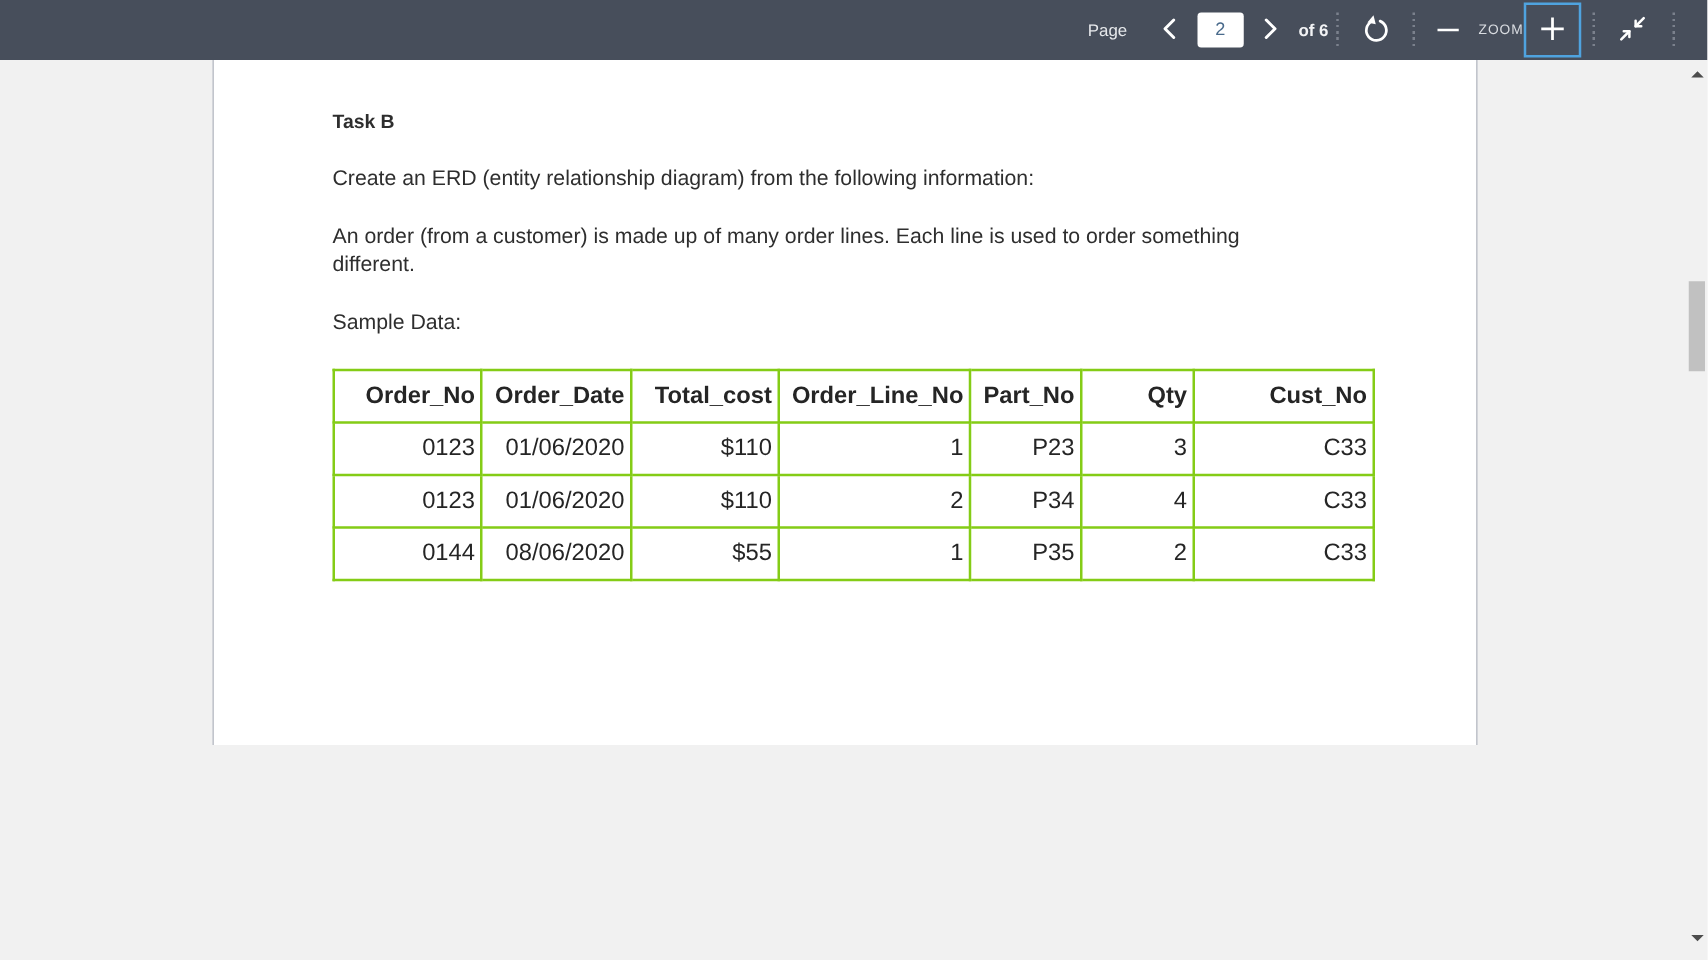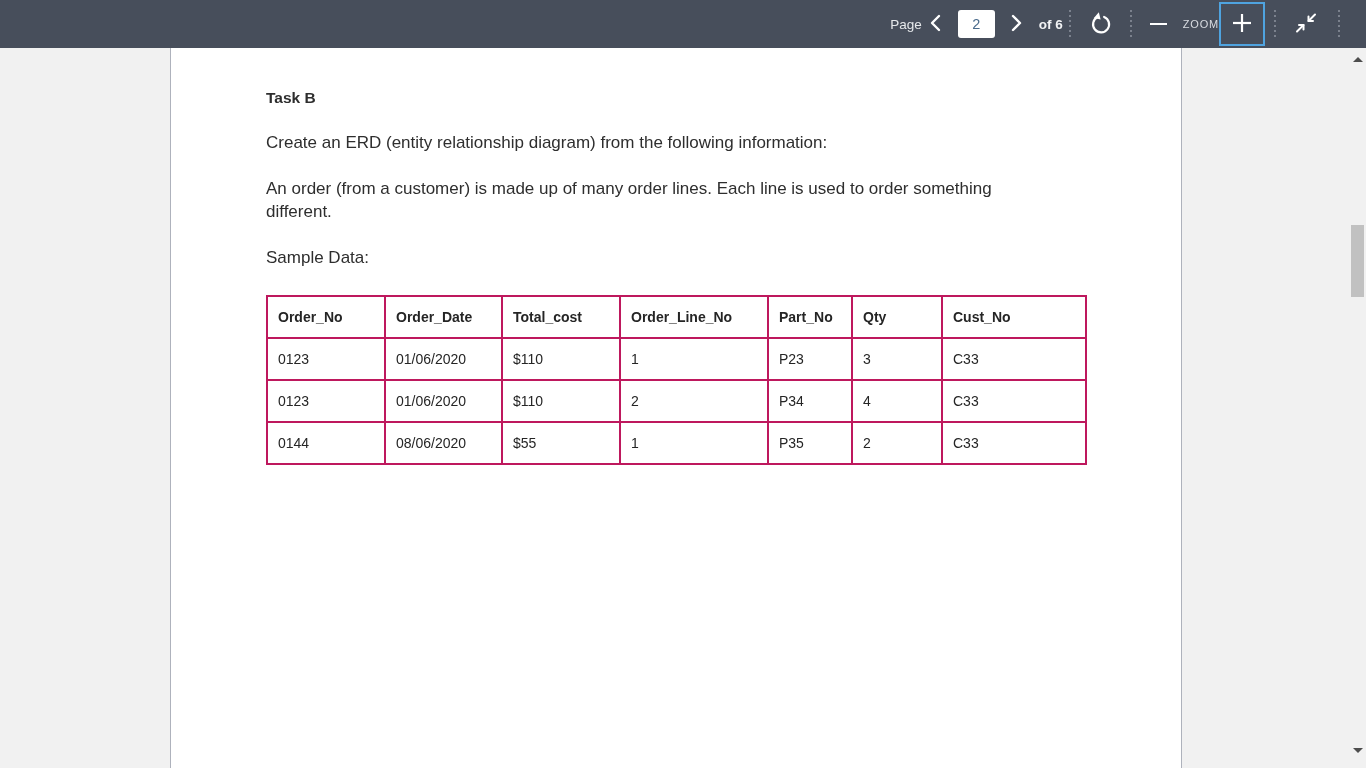--- a/index.html
+++ b/index.html
@@ -6,21 +6,21 @@
   html, body { width: 1366px; height: 768px; overflow: hidden; }
   body { font-family: "Liberation Sans", sans-serif; background: #F1F1F1; }
 
   
   .toolbar {
     height: 48px; background: #474E5B;
     display: flex; align-items: center; justify-content: flex-end;
     padding-right: 26px;
   }
   .tb-label { color: #E6E8EB; font-size: 13.5px; }
-  .tb-page-label { margin-right: 6px; }
+  .tb-page-label { margin-right: 26px; }
   .tb-count-label { font-weight: 700; color: #F2F3F5; margin-right: 6px; }
   .tb-btn {
     background: transparent; border: none; display: flex;
     align-items: center; justify-content: center; cursor: pointer;
     color: #FFFFFF; padding: 0;
   }
   .nav-btn { width: 16px; height: 24px; margin-right: 14px; }
   .page-input {
     width: 37px; height: 28px; border: none; border-radius: 3px;
     background: #FFFFFF; color: #4A6B8C; font-size: 14.5px;
@@ -38,33 +38,33 @@
   .plus-btn {
     width: 46px; height: 44px; border: 2px solid #4FA3DF;
     margin-right: 9px;
   }
   .collapse-btn { width: 26px; height: 28px; margin-right: 19px; }
   .tb-sep-last { margin-right: 0; }
 
   
   .viewer { position: relative; height: 720px; background: #F1F1F1; }
   .doc-page {
-    position: absolute; left: 170px; top: 0; width: 1012px; height: 720px;
+    position: absolute; left: 170px; top: 0; width: 1012px; height: 548px;
     background: #FFFFFF;
     border-left: 1px solid #AEB2BC; border-right: 1px solid #AEB2BC;
   }
   .doc-content { padding: 41px 0 0 95px; color: #2E2E2E; }
   .doc-heading { font-size: 15.5px; font-weight: 700; margin-bottom: 24px; }
   .doc-para { font-size: 17px; line-height: 23px; margin-bottom: 23px; max-width: 745px; margin-top: 14px; }
   .doc-sample { margin-bottom: 26px; }
 
   .data-table { border-collapse: collapse; table-layout: fixed; }
   .data-table th, .data-table td {
-    border: 2px solid #be185d; height: 42px; padding: 0 4px 0 10px;
-    font-size: 14px; text-align: left; vertical-align: middle;
+    border: 2px solid #84cc16; height: 42px; padding: 0 4px 0 10px;
+    font-size: 19px; text-align: right; vertical-align: middle;
     color: #252525; overflow: hidden; white-space: nowrap;
   }
   .data-table th { font-weight: 700; }
 
   
   .scrollbar { position: absolute; right: 0; top: 0; width: 17px; height: 720px; background: #F1F1F1; }
   .sb-btn {
     position: absolute; left: 0; width: 17px; height: 17px;
     background: transparent; border: none; display: flex;
     align-items: center; justify-content: center; cursor: pointer; padding: 0;

